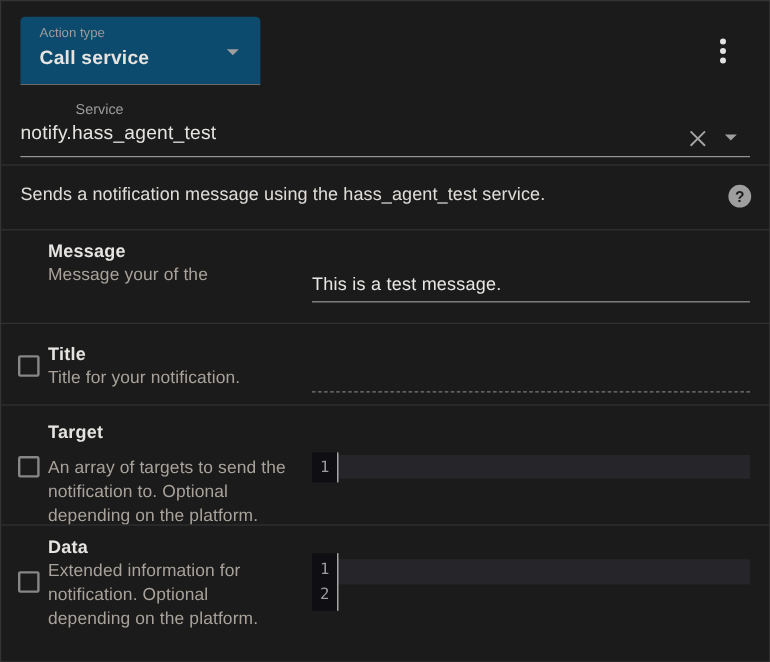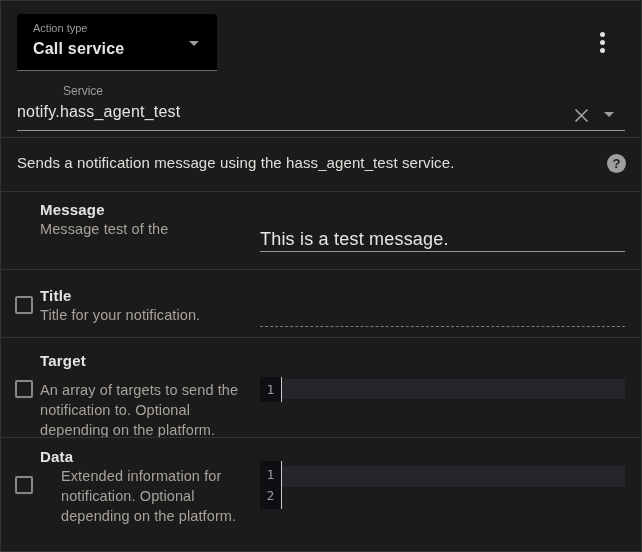--- a/index.html
+++ b/index.html
@@ -3,21 +3,21 @@
 <meta charset="utf-8">
 <style>
   html,body{margin:0;padding:0;background:#101010;}
   #app{
     position:relative;width:642px;height:552px;background:#1b1b1b;
     font-family:"Liberation Sans", sans-serif;overflow:hidden;
     box-shadow: inset 0 0 0 1px #343434;
   }
   .abs{position:absolute;}
   
-  .select-box{left:17px;top:14px;width:200px;height:56px;background:#000000;
+  .select-box{left:17px;top:14px;width:200px;height:56px;background:#0c4a6e;
     border-radius:4px 4px 0 0;border-bottom:1px solid #6a6a6a;cursor:pointer;}
   .select-label{left:16px;top:8px;font-size:11px;color:#9b9b9b;}
   .select-value{left:16px;top:26px;font-size:16px;font-weight:600;color:#e6e4e1;letter-spacing:.2px;}
   .caret{width:0;height:0;border-left:5px solid transparent;border-right:5px solid transparent;
     border-top:5px solid #9e9e9e;}
   .kebab{left:592px;top:26px;width:20px;height:32px;display:flex;flex-direction:column;
     align-items:center;justify-content:center;gap:3px;cursor:pointer;}
   .kebab .dot{width:5px;height:5px;border-radius:50%;background:#e2e2e2;}
   .field-label{font-size:12px;color:#9b9b9b;margin-left:46px;}
   .service-value{left:17px;top:103px;font-size:16px;color:#e6e4e1;letter-spacing:.2px;}
@@ -28,21 +28,21 @@
   
   .svc-desc{left:17px;top:154px;font-size:15px;color:#e0ddd9;letter-spacing:.1px;}
   .help{left:607px;top:154px;width:19px;height:19px;border-radius:50%;background:#9e9e9e;
     color:#1b1b1b;font-size:13px;font-weight:bold;display:flex;align-items:center;
     justify-content:center;cursor:pointer;}
   
   .row-title{font-size:15px;font-weight:bold;color:#e6e4e1;letter-spacing:.2px;}
   .row-desc{font-size:14.5px;color:#a8a29a;line-height:20px;letter-spacing:.1px;}
   .checkbox{width:18px;height:18px;border:2px solid #878787;border-radius:2px;
     background:transparent;cursor:pointer;box-sizing:border-box;}
-  .input-value{font-size:18px;color:#e8e6e3;letter-spacing:.2px;}
+  .input-value{font-size:15px;color:#e8e6e3;letter-spacing:.2px;}
   .dashed-line{border-top:1px dashed #7a7a7a;height:0;}
   
   .gutter{background:#0f0f13;color:#9c9c9c;font-family:"DejaVu Sans Mono", monospace;
     font-size:13px;text-align:center;width:21px;box-sizing:border-box;}
   .gutter-border{width:1px;background:#c9c9c9;}
   .active-line{background:#26262a;}
   .editor-region{cursor:text;}
 </style>
 </head>
 <body>
@@ -75,21 +75,21 @@
 
   <div class="abs svc-desc">Sends a notification message using the hass_agent_test service.</div>
   <div class="abs help">
     <span>?</span>
   </div>
 
   <div class="abs divider" style="top:191px;"></div>
 
   <div class="abs row-title" style="left:40px;top:201px;">Message</div>
   <div class="abs row-desc" style="left:40px;top:219px;">
-    <div>Message test of the</div>
+    <div>Message your of the</div>
   </div>
   <div class="abs input-value" style="left:260px;top:229px;">This is a test message.</div>
   <div class="abs underline" style="left:260px;top:251px;width:365px;"></div>
 
   <div class="abs divider" style="top:269px;"></div>
 
   <div class="abs checkbox" style="left:15px;top:296px;"></div>
   <div class="abs row-title" style="left:40px;top:287px;">Title</div>
   <div class="abs row-desc" style="left:40px;top:305px;">
     <div>Title for your notification.</div>
@@ -108,21 +108,21 @@
   <div class="abs editor-region" style="left:260px;top:377px;width:365px;height:25px;">
     <div class="abs gutter" style="left:0;top:0;height:25px;line-height:25px;">1</div>
     <div class="abs active-line" style="left:21px;top:2px;width:344px;height:20px;"></div>
     <div class="abs gutter-border" style="left:21px;top:0;height:25px;"></div>
   </div>
 
   <div class="abs divider" style="top:437px;"></div>
 
   <div class="abs checkbox" style="left:15px;top:476px;"></div>
   <div class="abs row-title" style="left:40px;top:448px;">Data</div>
-  <div class="abs row-desc" style="left:40px;top:466px;margin-left:21px;">
+  <div class="abs row-desc" style="left:40px;top:466px;">
     <div>Extended information for</div>
     <div>notification. Optional</div>
     <div>depending on the platform.</div>
   </div>
   <div class="abs editor-region" style="left:260px;top:461px;width:365px;height:48px;">
     <div class="abs gutter" style="left:0;top:0;height:48px;padding-top:3px;line-height:21px;">
       <div>1</div>
       <div>2</div>
     </div>
     <div class="abs active-line" style="left:21px;top:5px;width:344px;height:21px;"></div>

